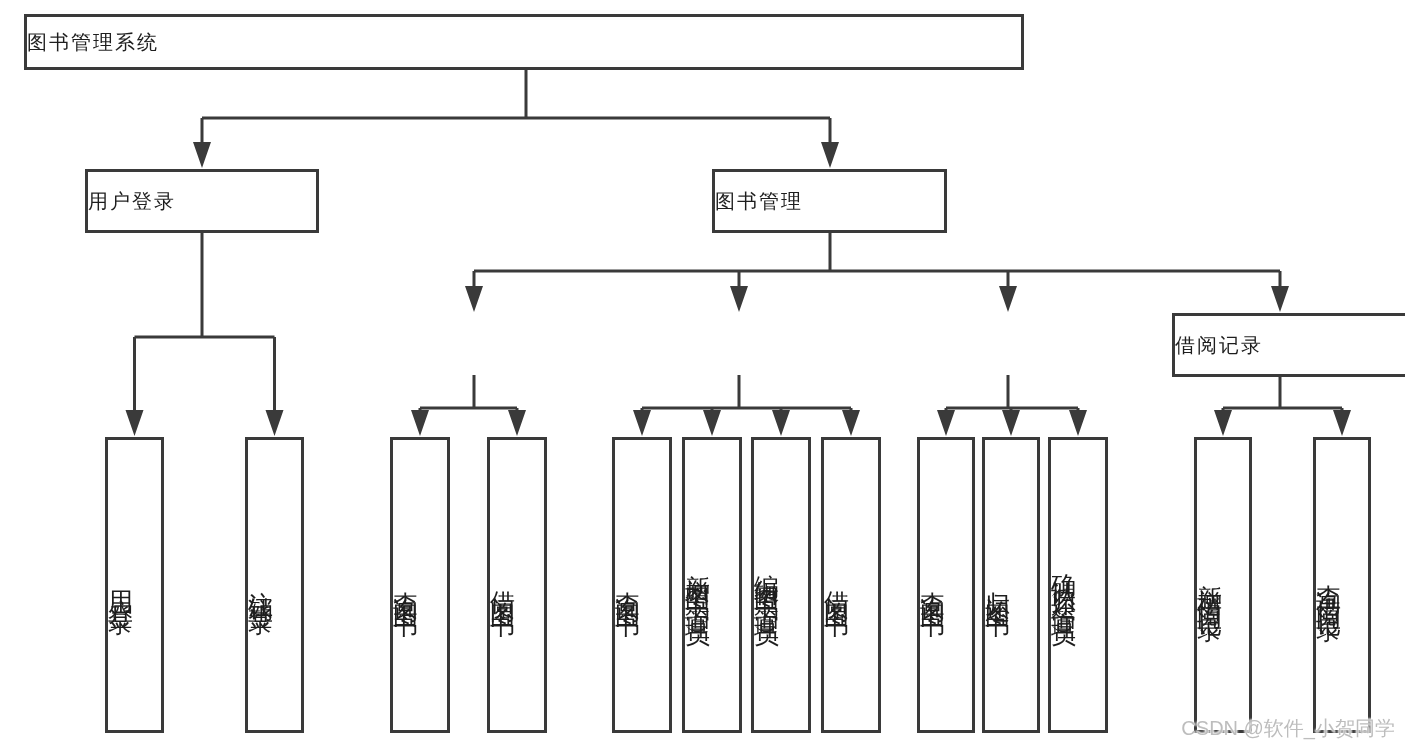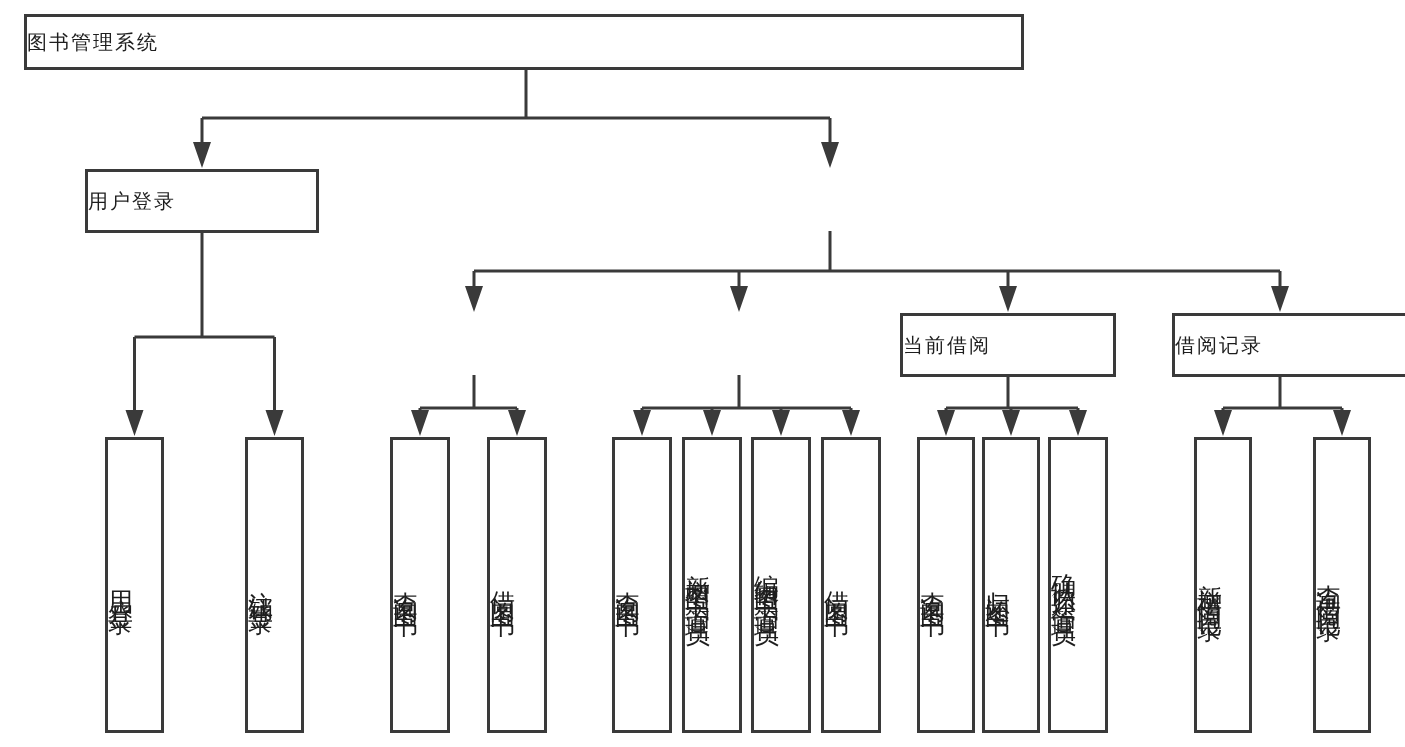--- a/index.html
+++ b/index.html
@@ -81,24 +81,24 @@
       M1214 410 H1232 L1223 436 Z  M1333 410 H1351 L1342 436 Z"></path>
   </svg>
 
   <div class="node hbox" style="left:24px;top:14px;width:1000px;height:56px">
     <span>图书管理系统</span>
   </div>
 
   <div class="node hbox" style="left:85px;top:169px;width:234px;height:64px">
     <span>用户登录</span>
   </div>
+  <div class="node hbox" style="left:712px;top:169px;width:235px;height:64px">
+    <span>图书管理</span>
+  </div>
 
-  <div class="node hbox" style="left:900px;top:313px;width:216px;height:64px">
-    <span>当前借阅</span>
-  </div>
   <div class="node hbox" style="left:1172px;top:313px;width:256px;height:64px">
     <span>借阅记录</span>
   </div>
 
   <div class="node vbox" style="left:105px;top:437px;width:59px;height:296px">
     <span>用户登录</span>
   </div>
   <div class="node vbox" style="left:245px;top:437px;width:59px;height:296px">
     <span>注销登录</span>
   </div>
@@ -133,14 +133,15 @@
     <span>确认归还（管理员）</span>
   </div>
 
   <div class="node vbox" style="left:1194px;top:437px;width:58px;height:296px">
     <span>新增借阅记录</span>
   </div>
   <div class="node vbox" style="left:1313px;top:437px;width:58px;height:296px">
     <span>查询借阅记录</span>
   </div>
 
+  <div class="watermark">CSDN @软件_小贺同学</div>
 
 </div>
 
 </body></html>

